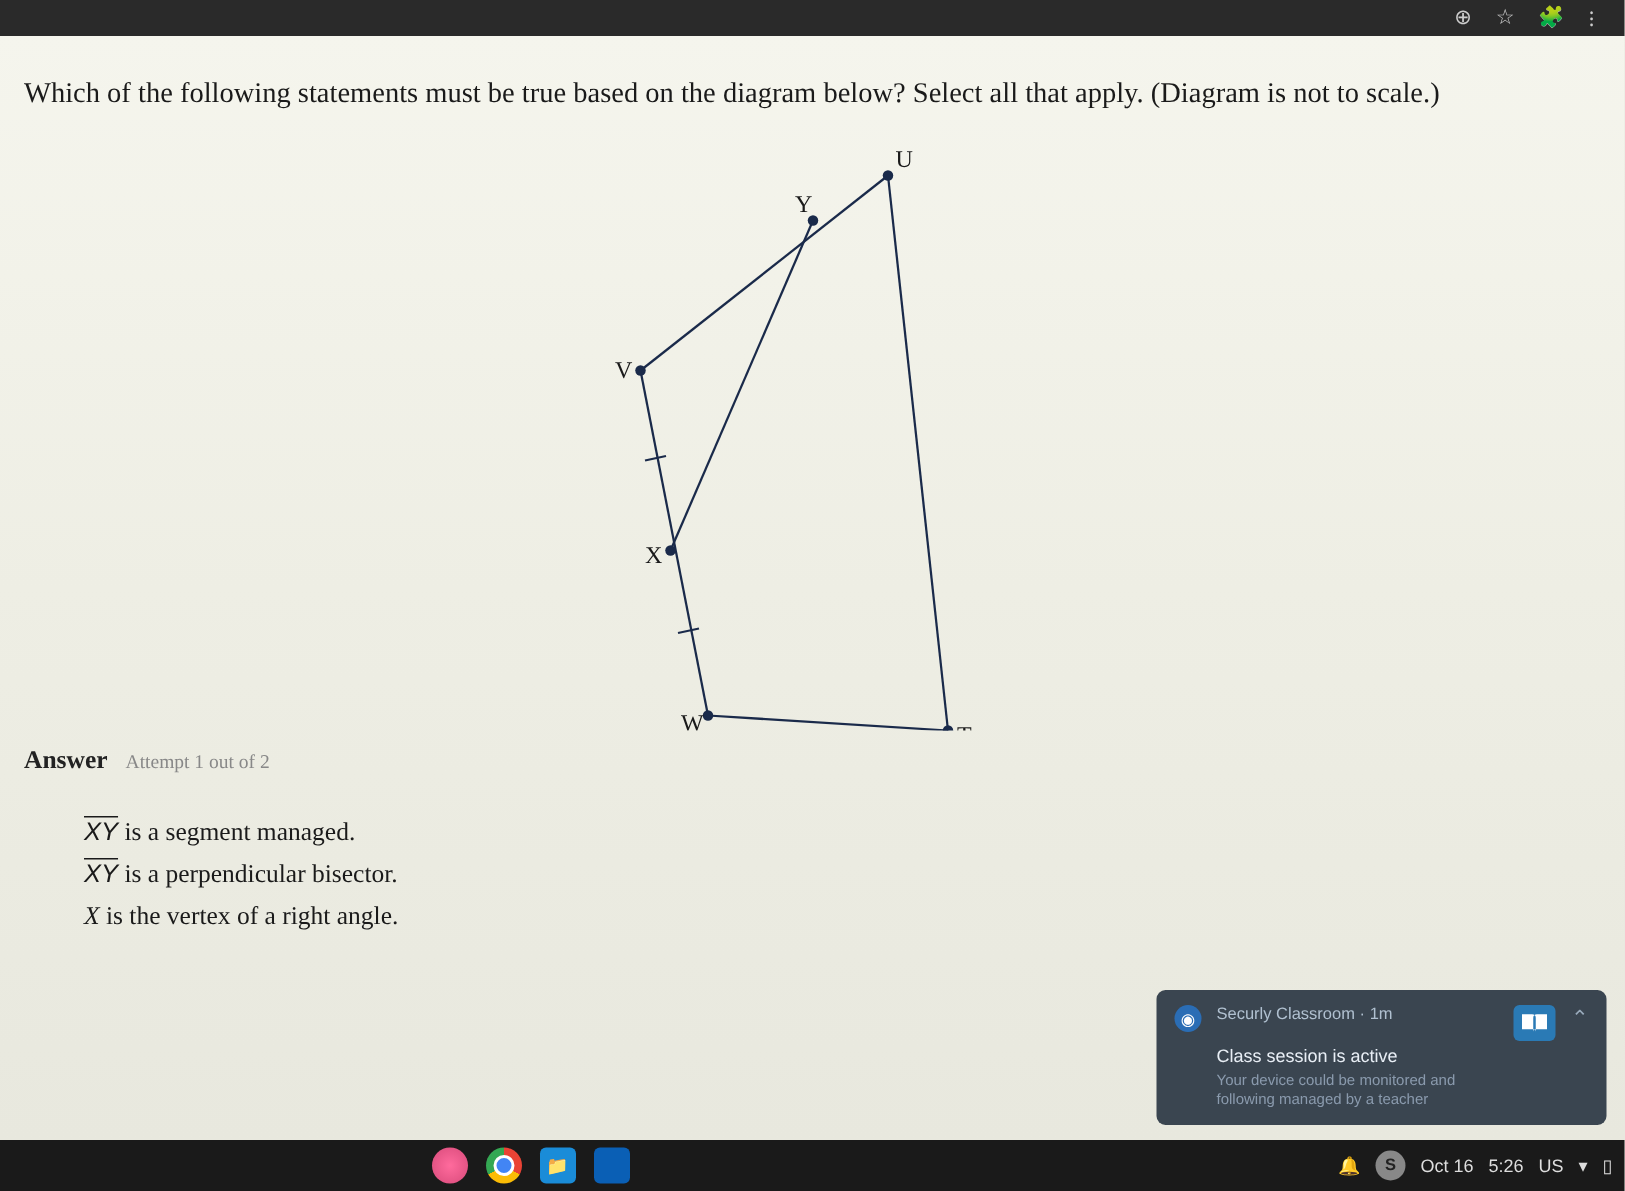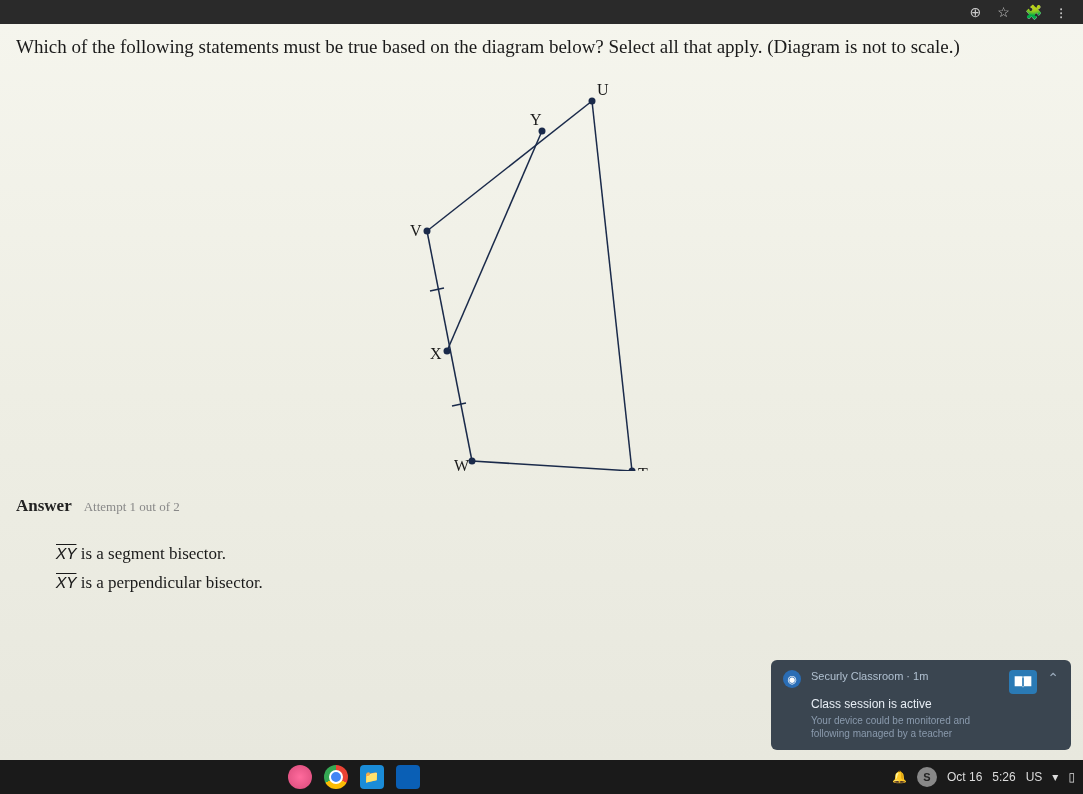--- a/index.html
+++ b/index.html
@@ -26,38 +26,38 @@
       color: #ccc;
     }
     .browser-icon { font-size: 14px; }
     .content {
       position: absolute;
       top: 24px;
       left: 0;
       right: 0;
       bottom: 34px;
       background: linear-gradient(180deg, #f5f5ed 0%, #eeeee4 50%, #e8e8de 100%);
-      padding: 10px 16px;
+      padding: 26px 16px;
     }
     .question-text {
       font-size: 19px;
       color: #1a1a1a;
       line-height: 1.4;
       margin-bottom: 10px;
     }
     .diagram-area {
       width: 100%;
       height: 400px;
       position: relative;
       display: flex;
       justify-content: center;
       align-items: flex-start;
     }
     .answer-section {
-      margin-top: 25px;
+      margin-top: 10px;
     }
     .answer-label {
       font-size: 17px;
       font-weight: bold;
       color: #222;
     }
     .attempt-text {
       font-size: 13px;
       color: #888;
       margin-left: 8px;
@@ -66,21 +66,21 @@
       margin-top: 24px;
       margin-left: 40px;
       font-size: 17px;
       color: #1a1a1a;
       line-height: 1.6;
     }
     .option { margin-bottom: 1px; }
     .overline {
       text-decoration: overline;
       font-style: italic;
-      font-family: Liberation Mono, monospace;
+      font-family: Liberation Sans, sans-serif;
     }
     .mathvar {
       font-style: italic;
       font-family: 'Times New Roman', serif;
     }
     .notification {
       position: absolute;
       right: 12px;
       bottom: 44px;
       width: 300px;
@@ -199,22 +199,23 @@
       <text x="122" y="400" class="point-label">W</text>
       <text x="306" y="408" class="point-label">T</text>
     </svg>
   </div>
 
   <div class="answer-section">
     <span class="answer-label">Answer</span>
     <span class="attempt-text">Attempt 1 out of 2</span>
 
     <div class="options">
-      <div class="option"><span class="overline">XY</span><span> is a segment bisector.</span></div>
+      <div class="option"><span class="overline">XY</span><span> is a segment managed.</span></div>
       <div class="option"><span class="overline">XY</span><span> is a perpendicular bisector.</span></div>
+      <div class="option"><span class="mathvar">X</span><span> is the vertex of a right angle.</span></div>
     </div>
   </div>
 </div>
 
 <div class="notification">
   <div class="notif-icon-circle">◉</div>
   <div class="notif-body">
     <div class="notif-title">
       <span>Securly Classroom</span> · <span>1m</span>
     </div>

